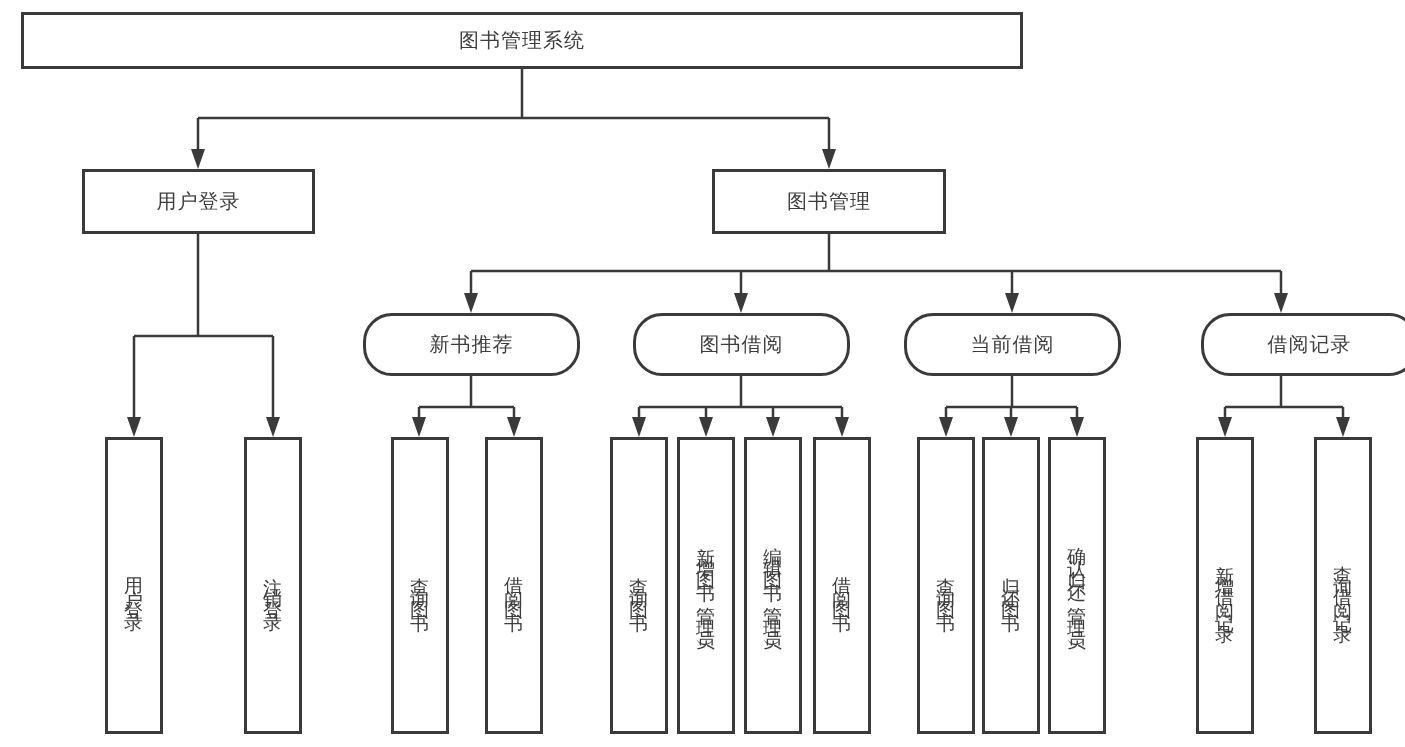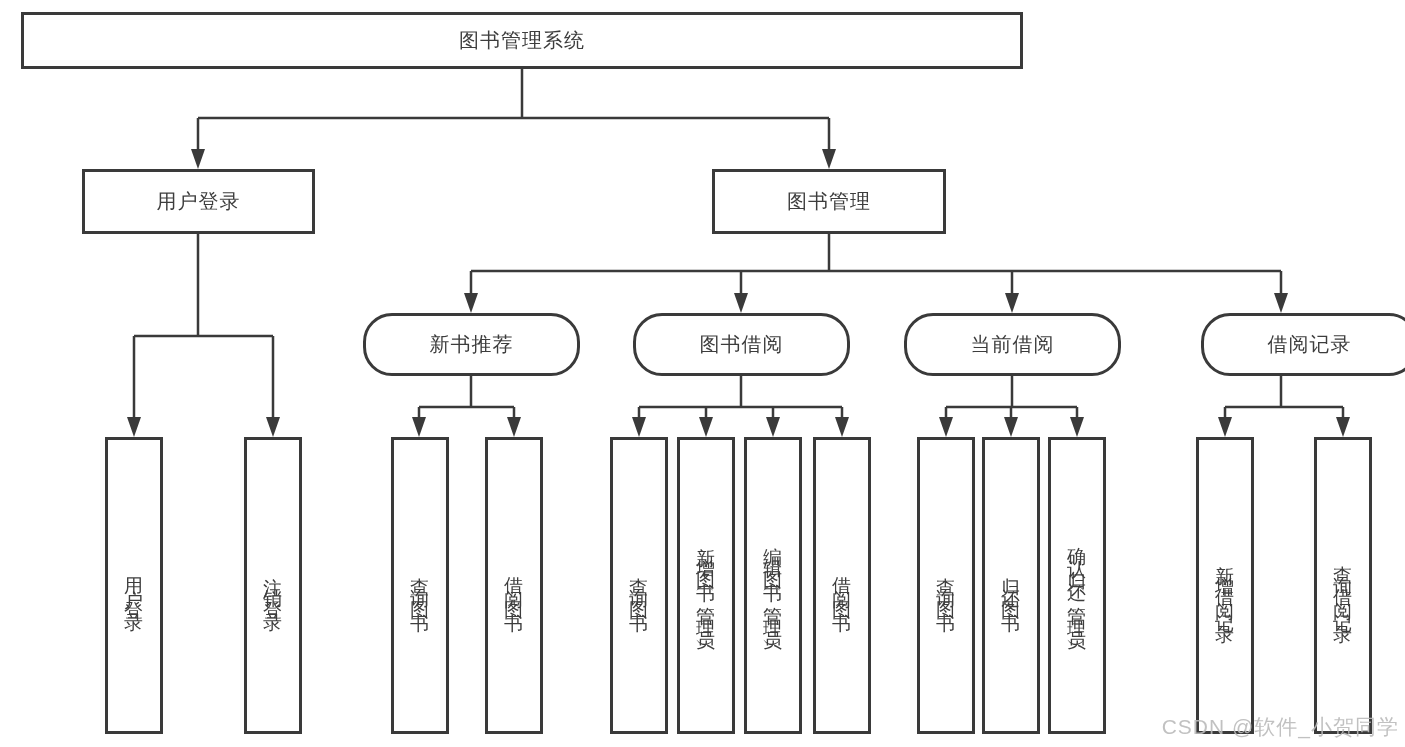--- a/index.html
+++ b/index.html
@@ -167,15 +167,14 @@
   <div class="box leaf lf-10">
     <span class="v-label">确认归还（管理员）</span>
   </div>
   <div class="box leaf lf-11">
     <span class="v-label">新增借阅记录</span>
   </div>
   <div class="box leaf lf-12">
     <span class="v-label">查询借阅记录</span>
   </div>
 
-  <div id="watermark">CSDN @软件_小贺同学</div>
 
 </div>
 
 </body></html>

